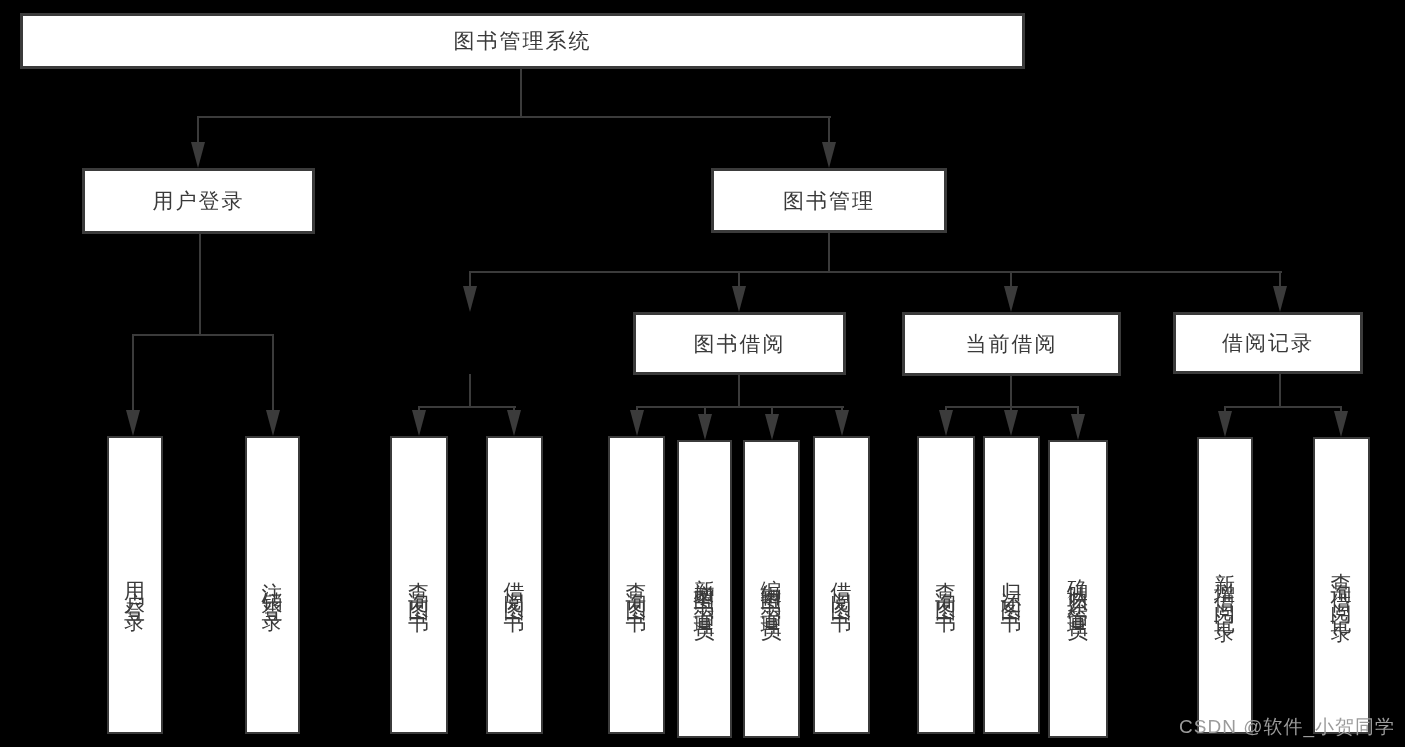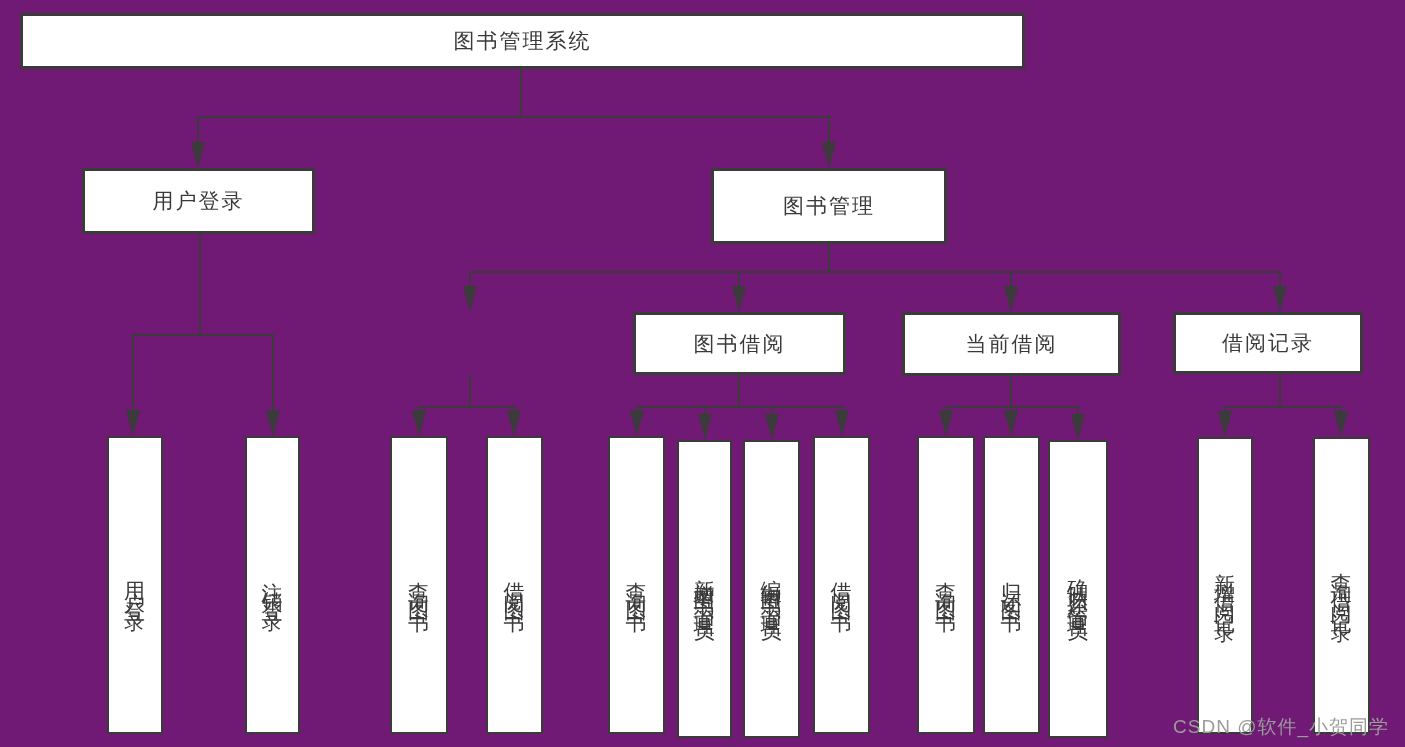--- a/index.html
+++ b/index.html
@@ -1,20 +1,20 @@
 <!DOCTYPE html>
 <html><head>
 <meta charset="utf-8">
 <style>
   html, body { margin: 0; padding: 0; background: #ffffff; }
   .canvas {
     position: relative;
     width: 1405px;
     height: 747px;
-    background: #701a75;
+    background: #000000;
     font-family: "Liberation Sans", "DejaVu Sans", sans-serif;
     overflow: hidden;
   }
   .box {
     position: absolute;
     box-sizing: border-box;
     border: 2px solid #3b3b3b;
     background: #ffffff;
     display: flex;
     align-items: center;
@@ -38,21 +38,21 @@
   .line { position: absolute; background: #3b3b3b; }
   .arrow {
     position: absolute;
     width: 0; height: 0;
     border-left: 7px solid transparent;
     border-right: 7px solid transparent;
     border-top: 26px solid #3b3b3b;
   }
   .watermark {
     position: absolute;
-    right: 16px;
+    right: 10px;
     bottom: 7px;
     color: #9b9b9b;
     font-size: 19px;
     letter-spacing: 1px;
     white-space: nowrap;
   }
 </style>
 </head>
 <body>
 
@@ -117,21 +117,21 @@
   <div class="line" style="left:1340px;top:406px;width:2px;height:9px"></div>
   <div class="arrow" style="left:1334px;top:411px"></div>
 
   <div class="box thick" style="left:20px;top:13px;width:1005px;height:56px">
     <span class="hlabel">图书管理系统</span>
   </div>
 
   <div class="box thick" style="left:82px;top:168px;width:233px;height:66px">
     <span class="hlabel">用户登录</span>
   </div>
-  <div class="box thick" style="left:711px;top:168px;width:236px;height:76px">
+  <div class="box thick" style="left:711px;top:168px;width:236px;height:65px">
     <span class="hlabel">图书管理</span>
   </div>
 
   <div class="box thick" style="left:902px;top:312px;width:219px;height:64px">
     <span class="hlabel">当前借阅</span>
   </div>
   <div class="box thick" style="left:633px;top:312px;width:213px;height:63px">
     <span class="hlabel">图书借阅</span>
   </div>
   <div class="box thick" style="left:1173px;top:312px;width:190px;height:62px">

